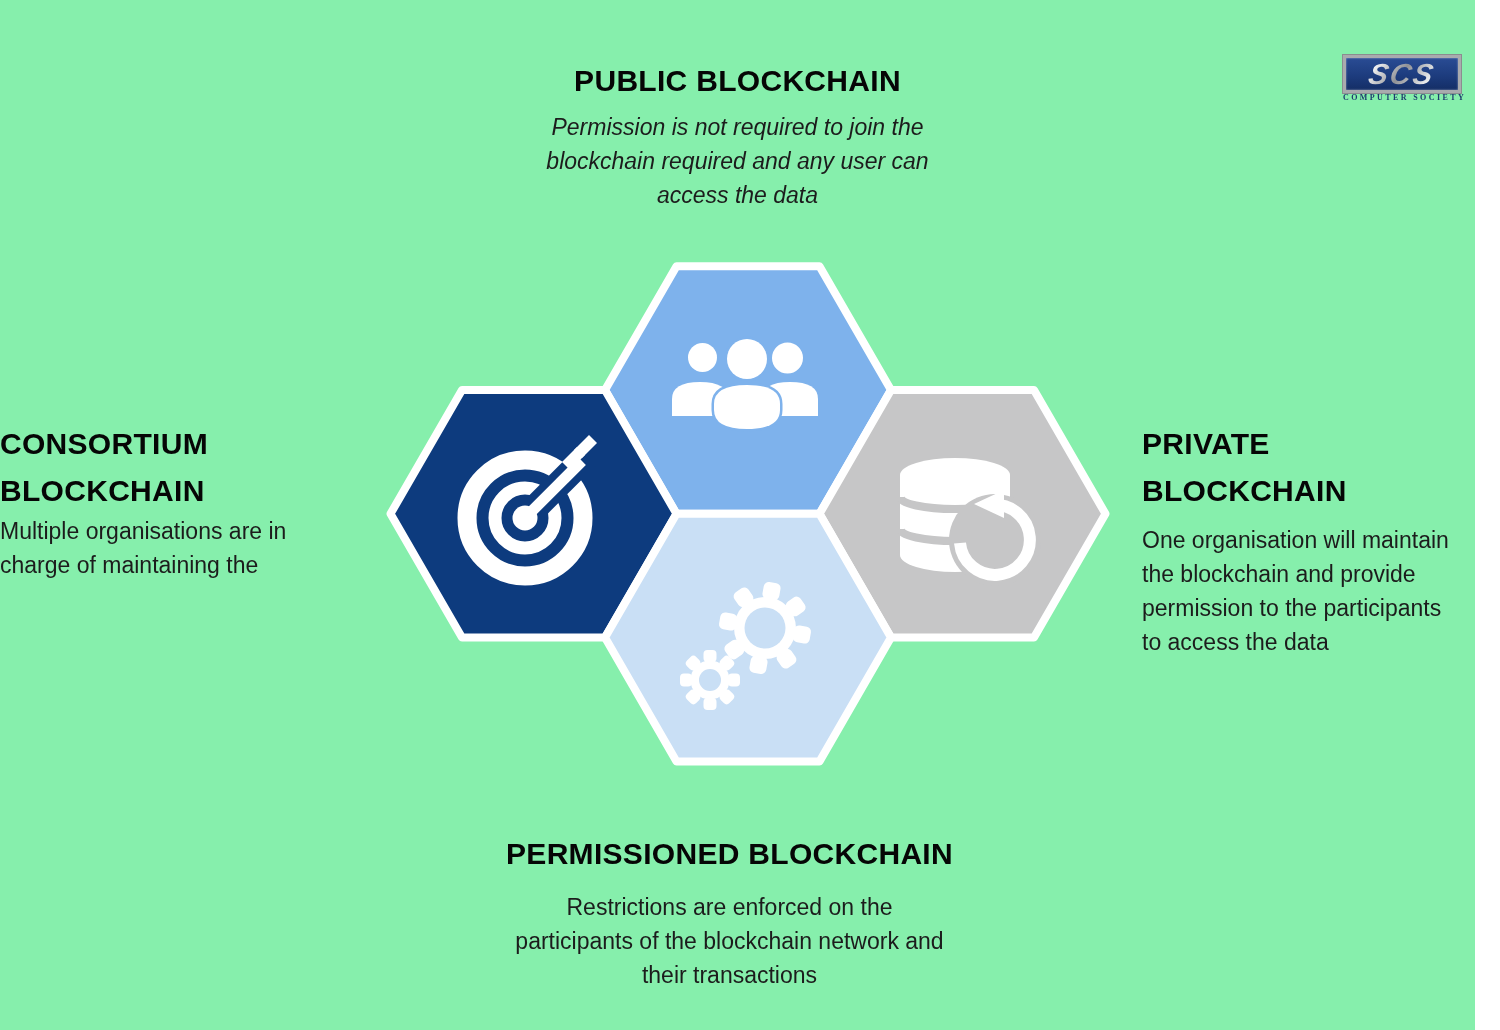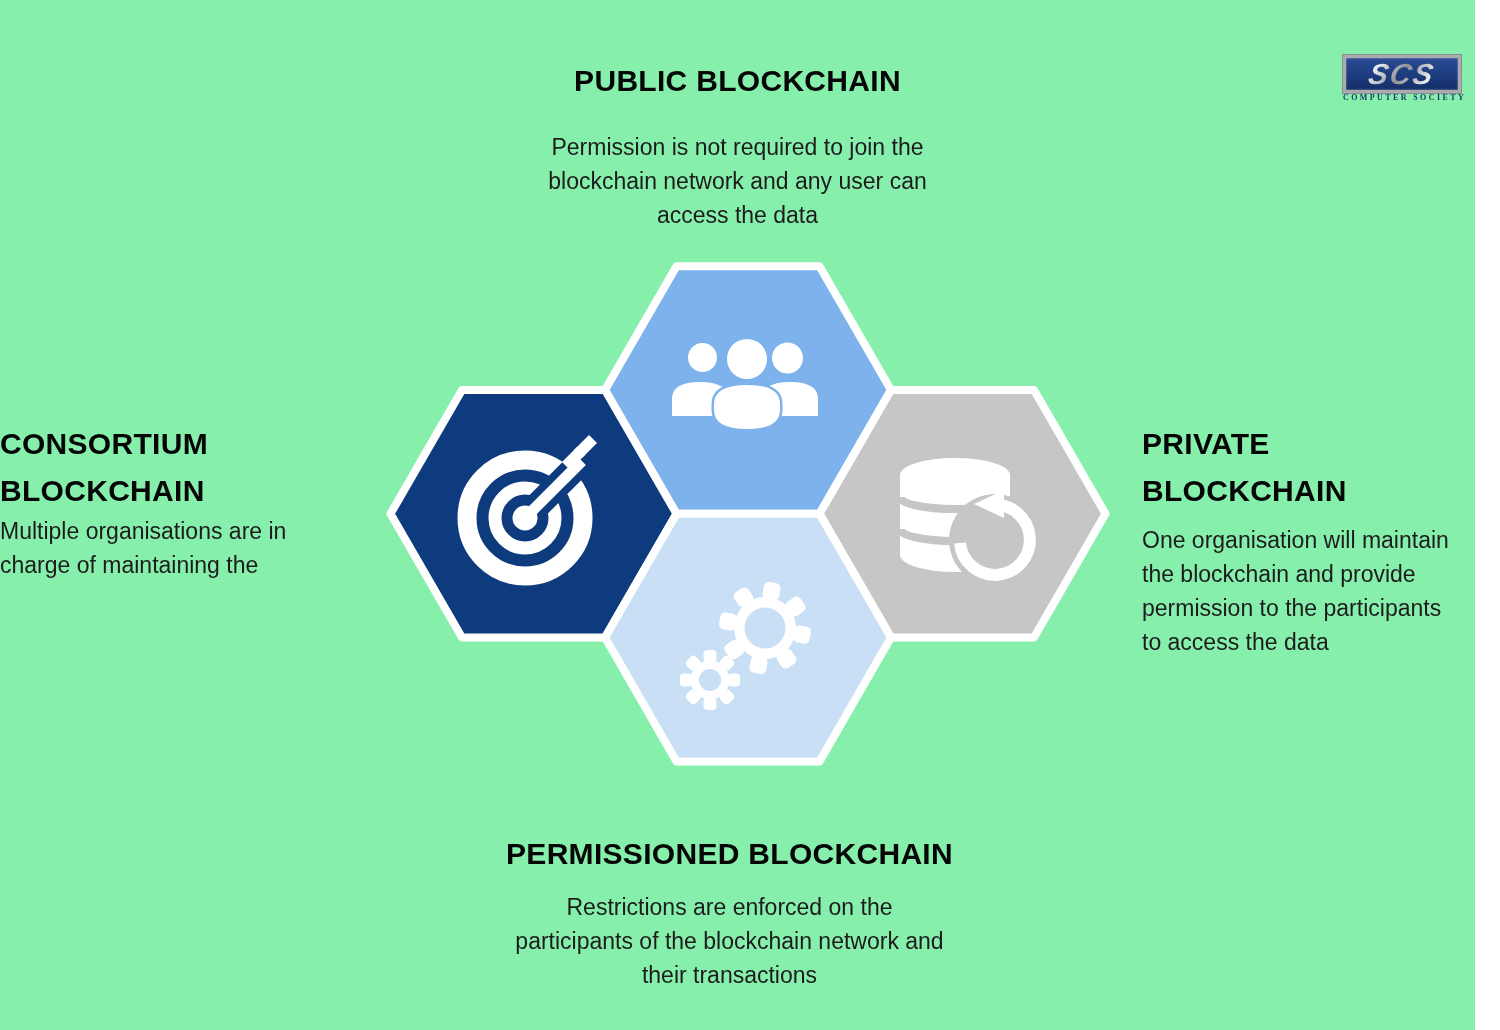--- a/index.html
+++ b/index.html
@@ -6,21 +6,21 @@
   .canvas{
     position:relative;width:1475px;height:1030px;overflow:hidden;
     background:#86efac;font-family:"Liberation Sans",sans-serif;
   }
   .tb{position:absolute;}
   .title{font-weight:800;color:#060606;font-size:30px;line-height:47px;letter-spacing:.3px;}
   .single .title{line-height:34px;}
   .body{font-size:23px;line-height:34px;color:#1c1c1c;}
   .body .line{white-space:nowrap;}
   .public{left:0;right:0;top:64px;text-align:center;}
-  .public .body{margin-top:32px;}
+  .public .body{margin-top:12px;font-style:italic;}
   .consortium{top:420px;left:0;width:355px;text-align:left;}
   .consortium .body{}
   .private{top:420px;left:1142px;width:370px;text-align:left;}
   .private .body{margin-top:9px;}
   .permissioned{left:-8px;right:8px;top:837px;text-align:center;}
   .permissioned .body{margin-top:19px;}
   .hex-cluster{position:absolute;left:378px;top:252px;}
   .logo{position:absolute;left:1343px;top:55px;width:120px;}
   .logo-box{
     box-sizing:border-box;width:118px;height:38px;
@@ -42,21 +42,21 @@
 </style>
 </head>
 <body>
 
 <div class="canvas">
 
   <div class="tb public single">
     <div class="title">PUBLIC BLOCKCHAIN</div>
     <div class="body">
       <div class="line">Permission is not required to join the</div>
-      <div class="line">blockchain network and any user can</div>
+      <div class="line">blockchain required and any user can</div>
       <div class="line">access the data</div>
     </div>
   </div>
 
   <div class="tb consortium">
     <div class="title">
       <div>CONSORTIUM</div>
       <div>BLOCKCHAIN</div>
     </div>
     <div class="body">

